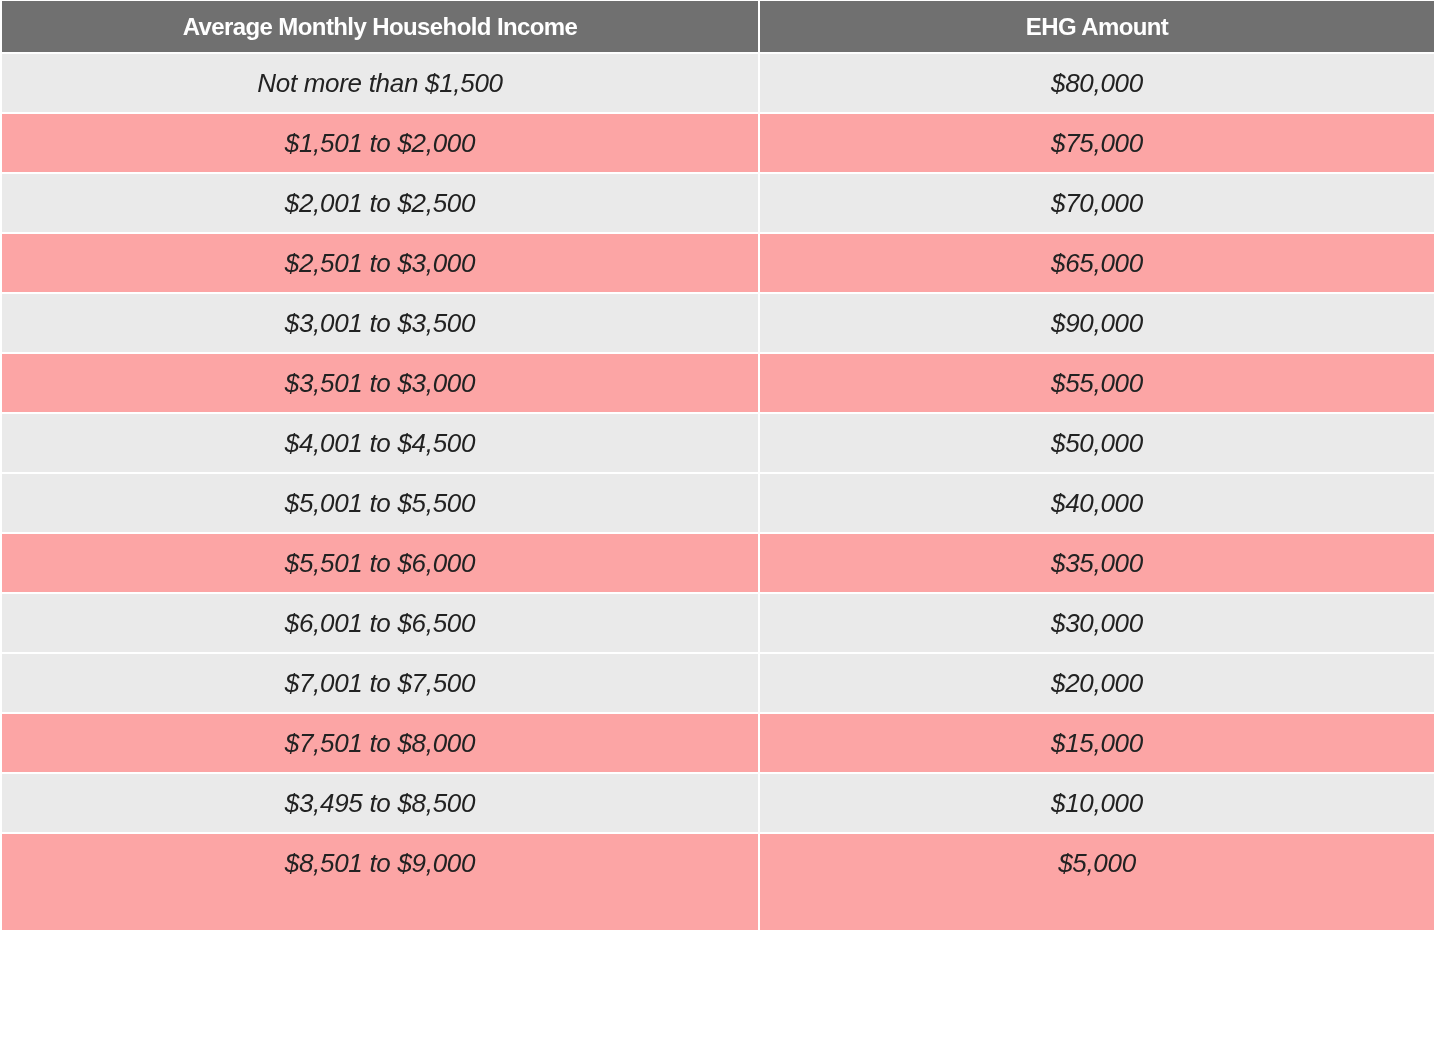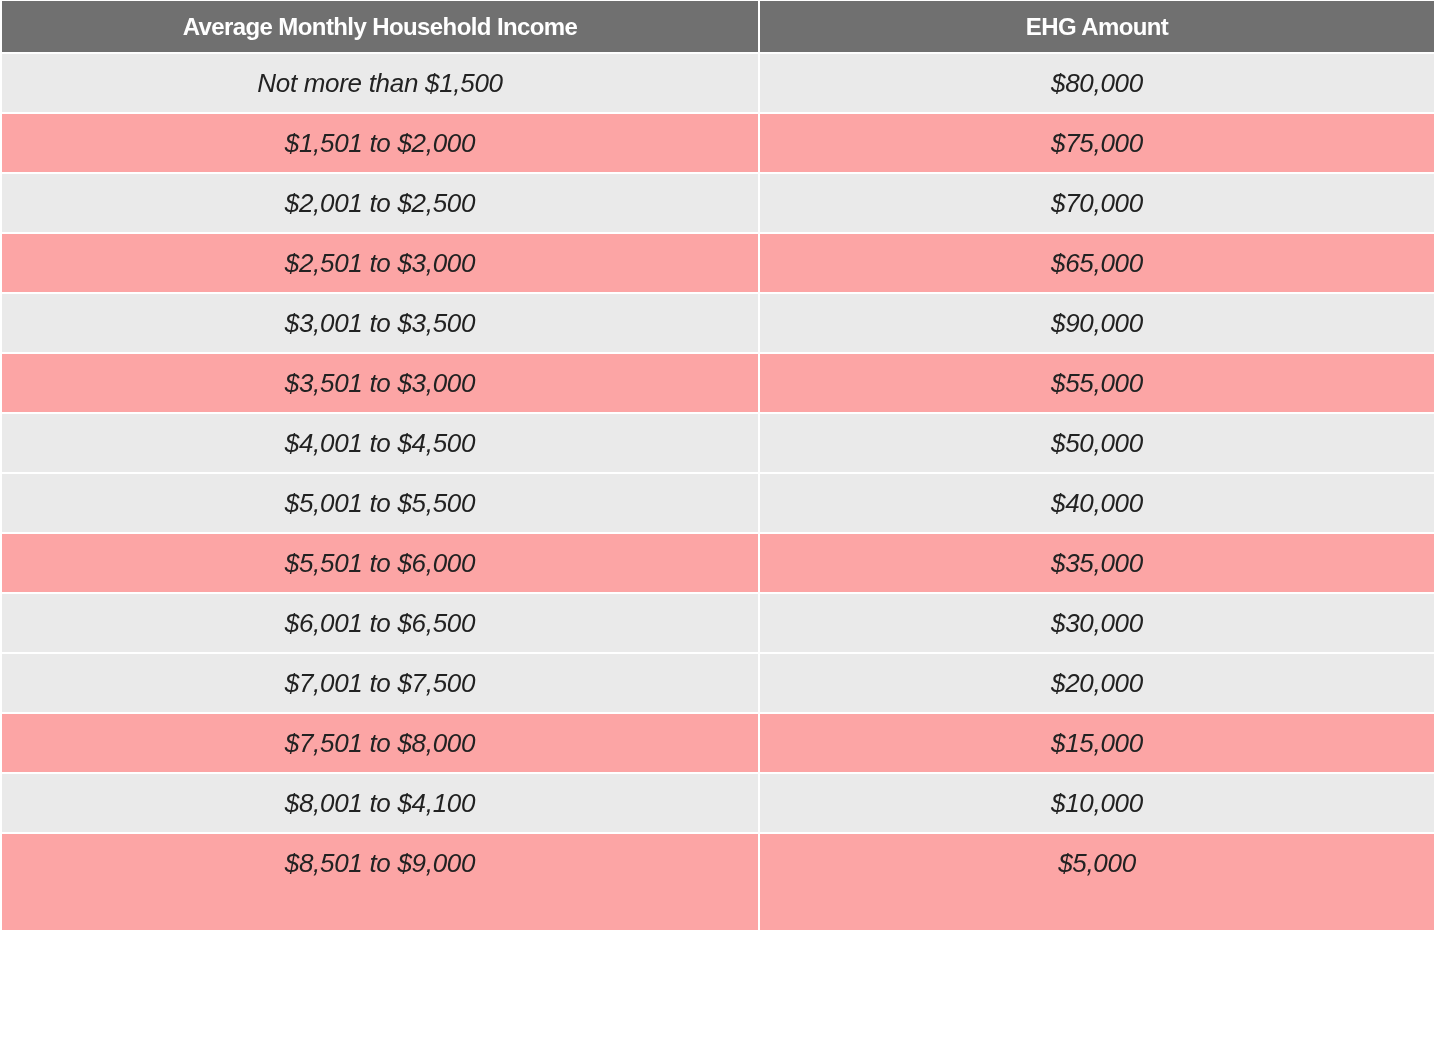--- a/index.html
+++ b/index.html
@@ -92,21 +92,21 @@
     </tr>
     <tr class="odd">
       <td>$7,001 to $7,500</td>
       <td>$20,000</td>
     </tr>
     <tr class="even">
       <td>$7,501 to $8,000</td>
       <td>$15,000</td>
     </tr>
     <tr class="odd">
-      <td>$8,001 to $4,100</td>
+      <td>$3,495 to $8,500</td>
       <td>$10,000</td>
     </tr>
     <tr class="even last">
       <td>$8,501 to $9,000</td>
       <td>$5,000</td>
     </tr>
   </tbody>
 </table>
 
 </body></html>

